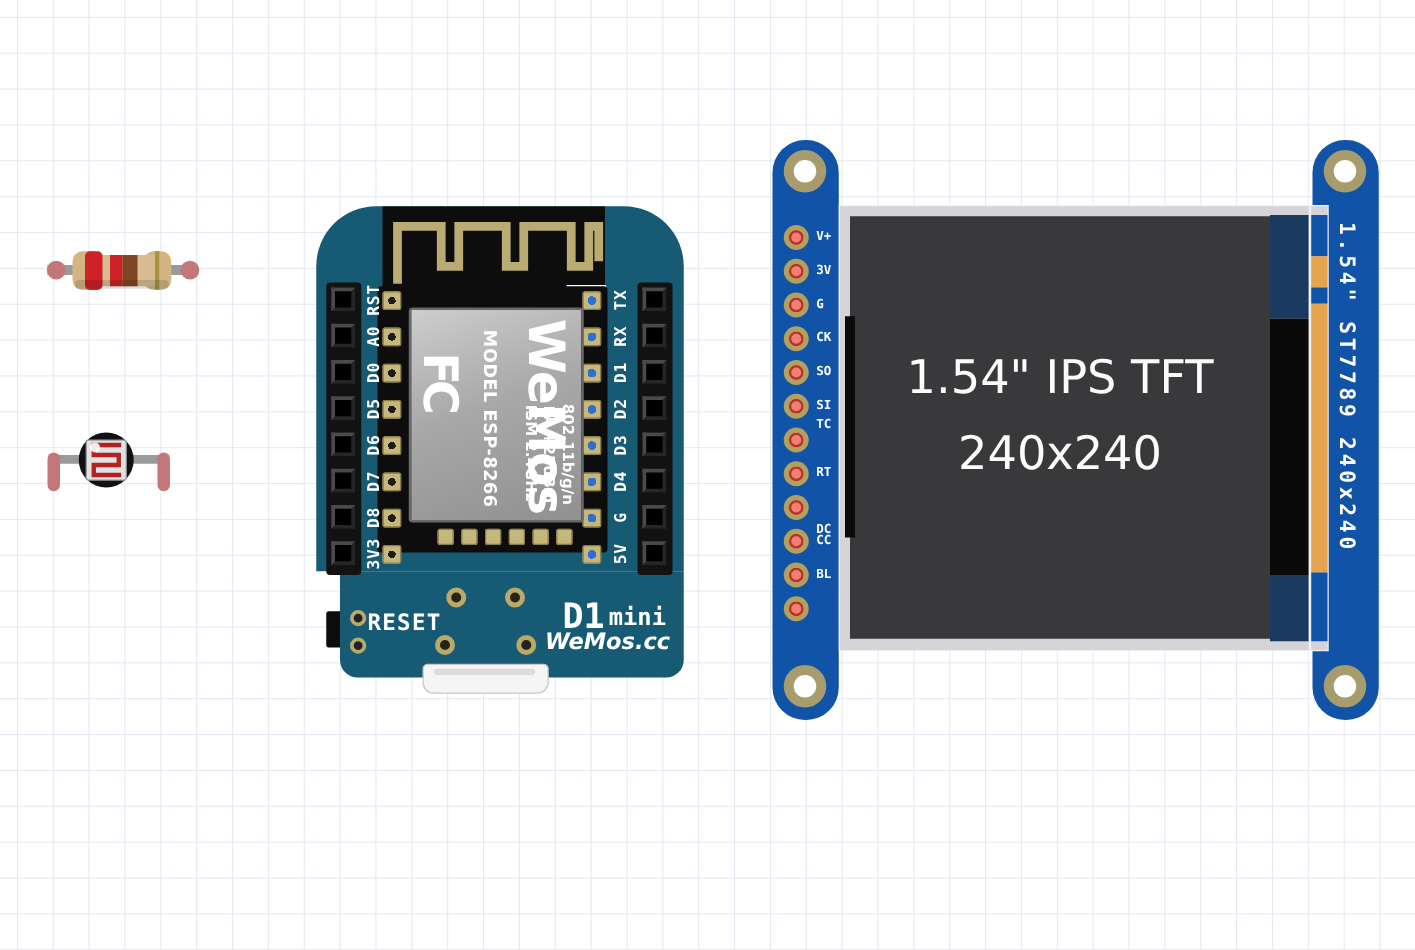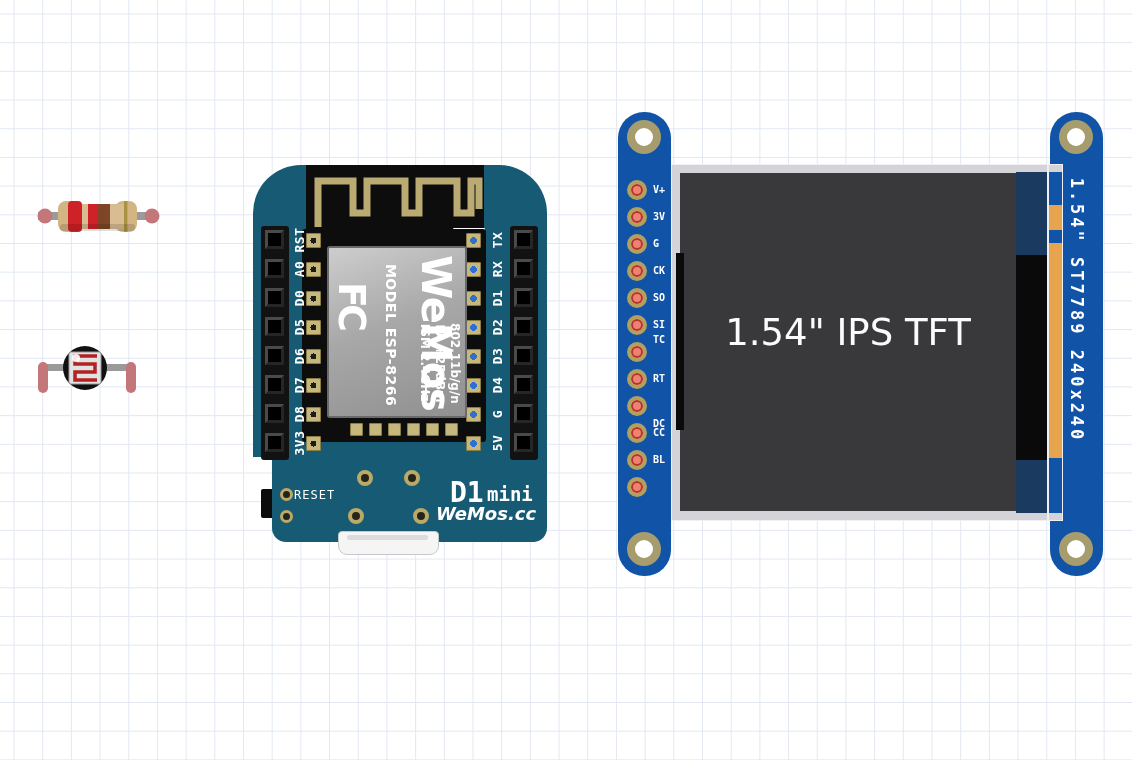--- a/index.html
+++ b/index.html
@@ -201,21 +201,21 @@
     <div class="vlab" style="left:448px;top:261px">RX</div>
     <div class="vlab" style="left:448px;top:290px">D1</div>
     <div class="vlab" style="left:448px;top:319px">D2</div>
     <div class="vlab" style="left:448px;top:348px">D3</div>
     <div class="vlab" style="left:448px;top:377px">D4</div>
     <div class="vlab" style="left:448px;top:406px">G</div>
     <div class="vlab" style="left:448px;top:435px">5V</div>
 
     <div class="rhole" style="left:280px;top:488px"></div>
     <div class="rhole" style="left:280px;top:510px"></div>
-    <div class="abs mono" style="left:294px;top:488px;font-weight:normal;font-size:12px;color:#fff;letter-spacing:1px">RESET</div>
+    <div class="abs mono" style="left:294px;top:488px;font-weight:bold;font-size:18px;color:#fff;letter-spacing:1px">RESET</div>
     <div class="bhole" style="left:357px;top:470px"></div>
     <div class="bhole" style="left:404px;top:470px"></div>
     <div class="bhole" style="left:348px;top:508px"></div>
     <div class="bhole" style="left:413px;top:508px"></div>
     <div class="abs mono" style="left:450px;top:476px;font-weight:bold;font-size:28px;color:#fff">D1</div>
     <div class="abs mono" style="left:487px;top:483px;font-weight:bold;font-size:19px;color:#fff">mini</div>
     <div class="abs" style="left:436px;top:503px;font-style:italic;font-weight:bold;font-size:18px;color:#fff">WeMos.cc</div>
     <div class="abs" style="left:338px;top:531px;width:99px;height:22px;background:#f5f5f5;border:1px solid #c8c8c8;border-radius:4px 4px 9px 9px">
       <div class="abs" style="left:8px;top:3px;width:81px;height:5px;background:#dcdcdc;border-radius:3px"></div>
     </div>
@@ -251,20 +251,21 @@
     <div class="tlab" style="left:653px;top:334px">TC</div>
     <div class="tlab" style="left:653px;top:373px">RT</div>
     <div class="tlab" style="left:653px;top:418px">DC</div>
     <div class="tlab" style="left:653px;top:427px">CC</div>
     <div class="tlab" style="left:653px;top:454px">BL</div>
     <div class="tlab" style="left:689px;top:481px">TE</div>
 
     <div class="display">
       <div class="screen">
         <div class="scrline">1.54" IPS TFT</div>
+        <div class="scrline">240x240</div>
       </div>
       <div class="deco blk" style="left:4px;top:88px;width:8px;height:177px"></div>
       <div class="deco navy" style="left:344px;top:7px;width:31px;height:83px"></div>
       <div class="deco blk" style="left:344px;top:90px;width:31px;height:205px"></div>
       <div class="deco navy" style="left:344px;top:295px;width:31px;height:53px"></div>
       <div class="deco" style="left:375px;top:0;width:2px;height:355px;background:#eef0f4"></div>
       <div class="deco blu" style="left:377px;top:7px;width:13px;height:33px"></div>
       <div class="deco org" style="left:377px;top:40px;width:13px;height:25px"></div>
       <div class="deco blu" style="left:377px;top:65px;width:13px;height:13px"></div>
       <div class="deco org" style="left:377px;top:78px;width:13px;height:215px"></div>

